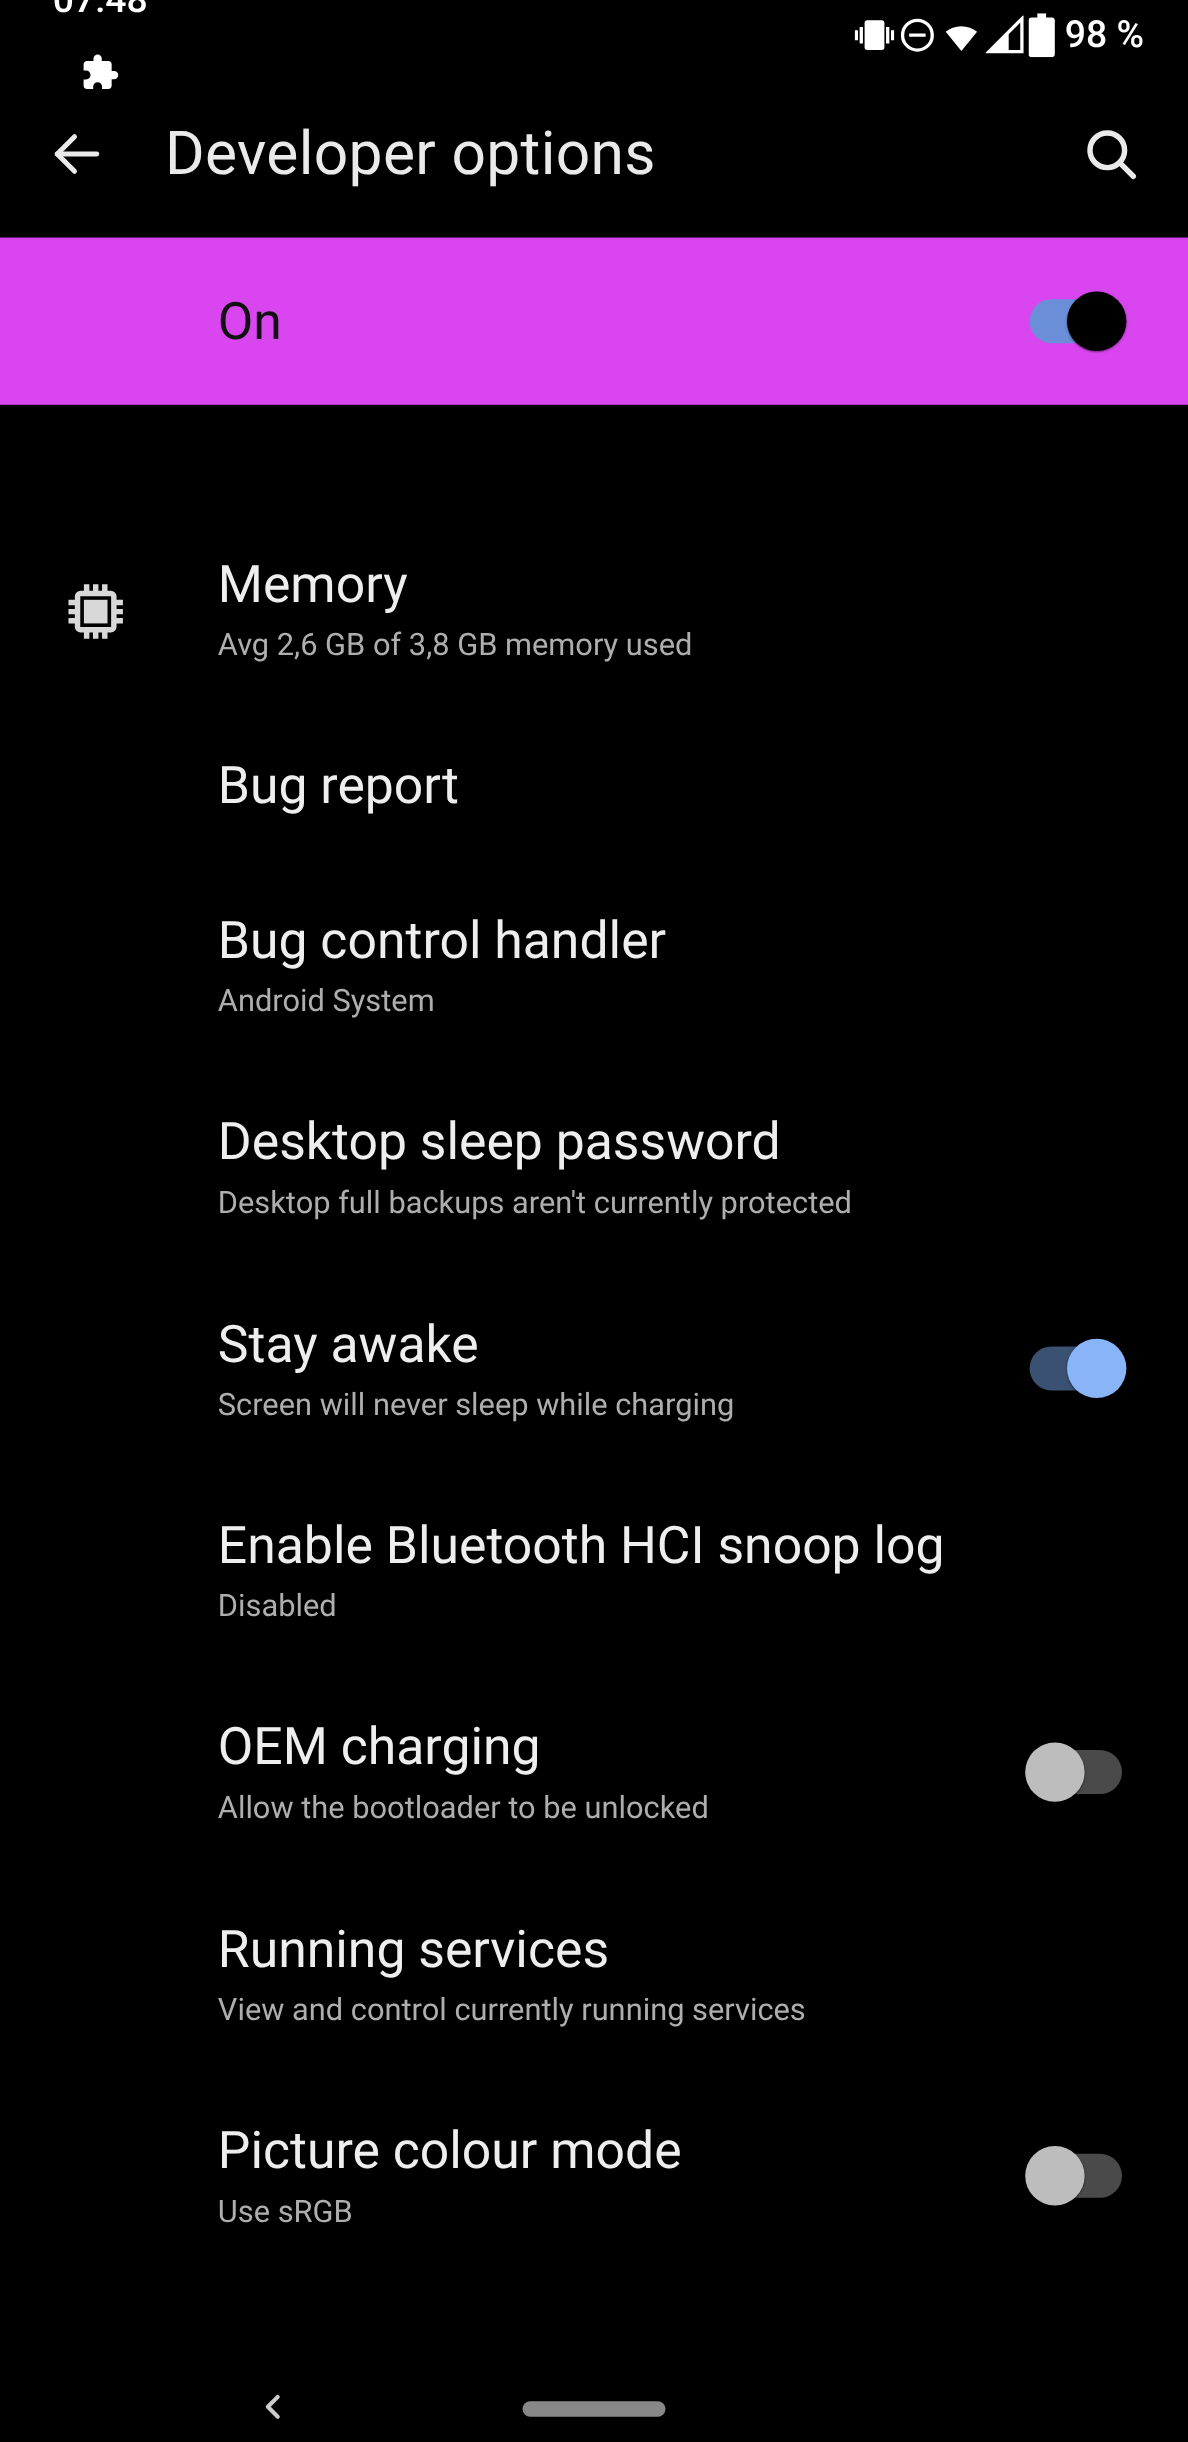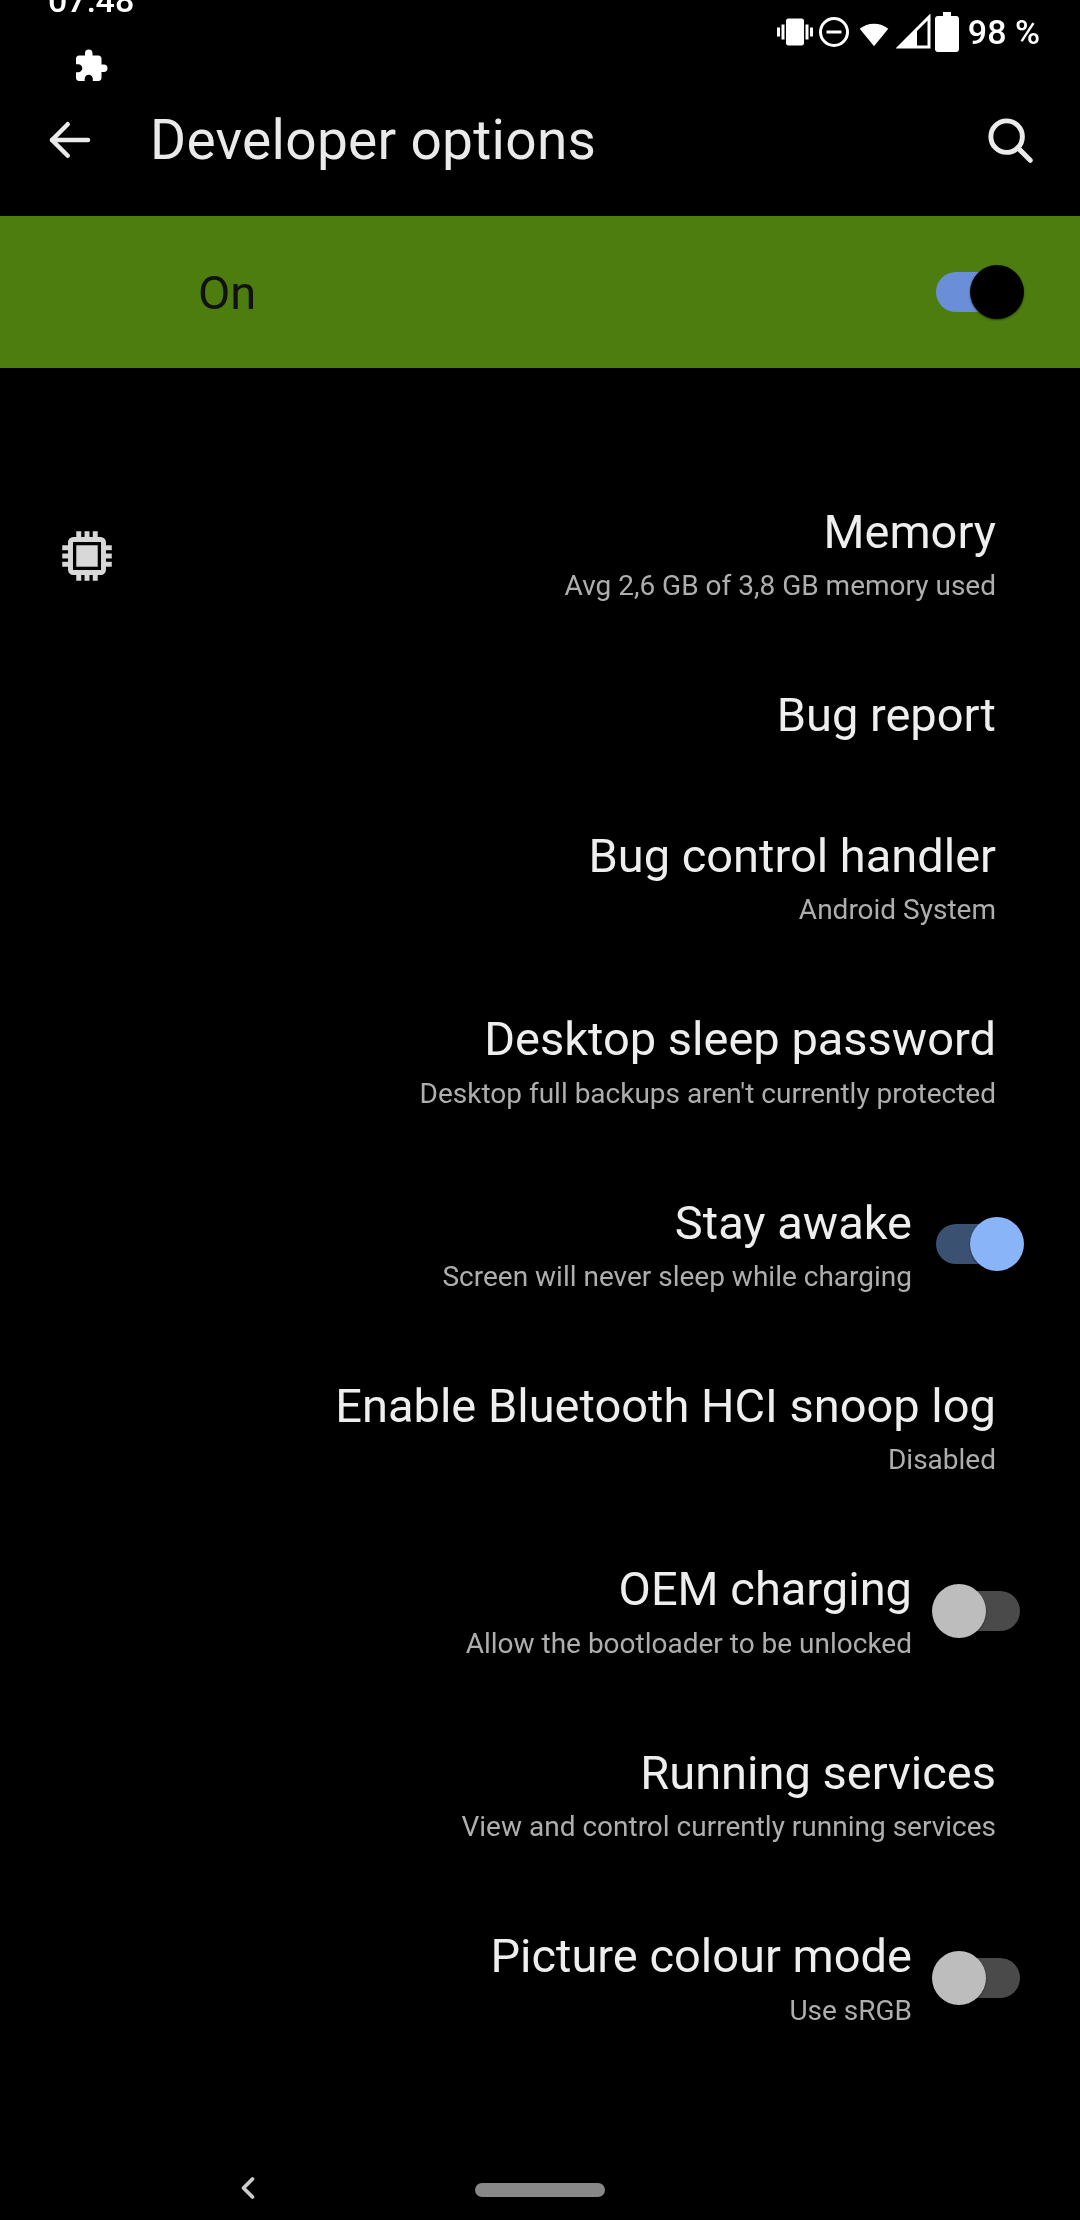--- a/index.html
+++ b/index.html
@@ -39,21 +39,21 @@
       font-weight: 400;
       color: #eaeaea;
       margin-left: 50px;
       letter-spacing: 0.3px;
       text-align: right;
     }
     .app-bar .search { margin-left:auto; width:60px; height:60px; display:flex; align-items:center; justify-content:center; }
 
     
     .master-toggle {
-      background: #4d7c0f;
+      background: #d946ef;
       height: 152px;
       display:flex;
       align-items:center;
       padding: 0 60px 0 198px;
     }
     .master-toggle .label { font-size: 47px; color:#111; }
     .master-toggle .switch { margin-left:auto; }
 
     
     .list { padding-top: 94px; }
@@ -64,21 +64,21 @@
       min-height: 140px;
     }
     .row .icon-slot {
       width: 144px;
       flex: 0 0 144px;
       display:flex;
       align-items:flex-start;
       justify-content:flex-start;
       padding-top:4px;
     }
-    .row .texts { flex:1; min-width:0; padding-right: 24px; text-align: right;}
+    .row .texts { flex:1; min-width:0; padding-right: 24px;}
     .row .title {
       font-size: 47px;
       font-weight: 400;
       color:#eeeeee;
       line-height: 1.2;
     }
     .row .subtitle {
       font-size: 28px;
       color:#aeaeae;
       margin-top: 8px;

